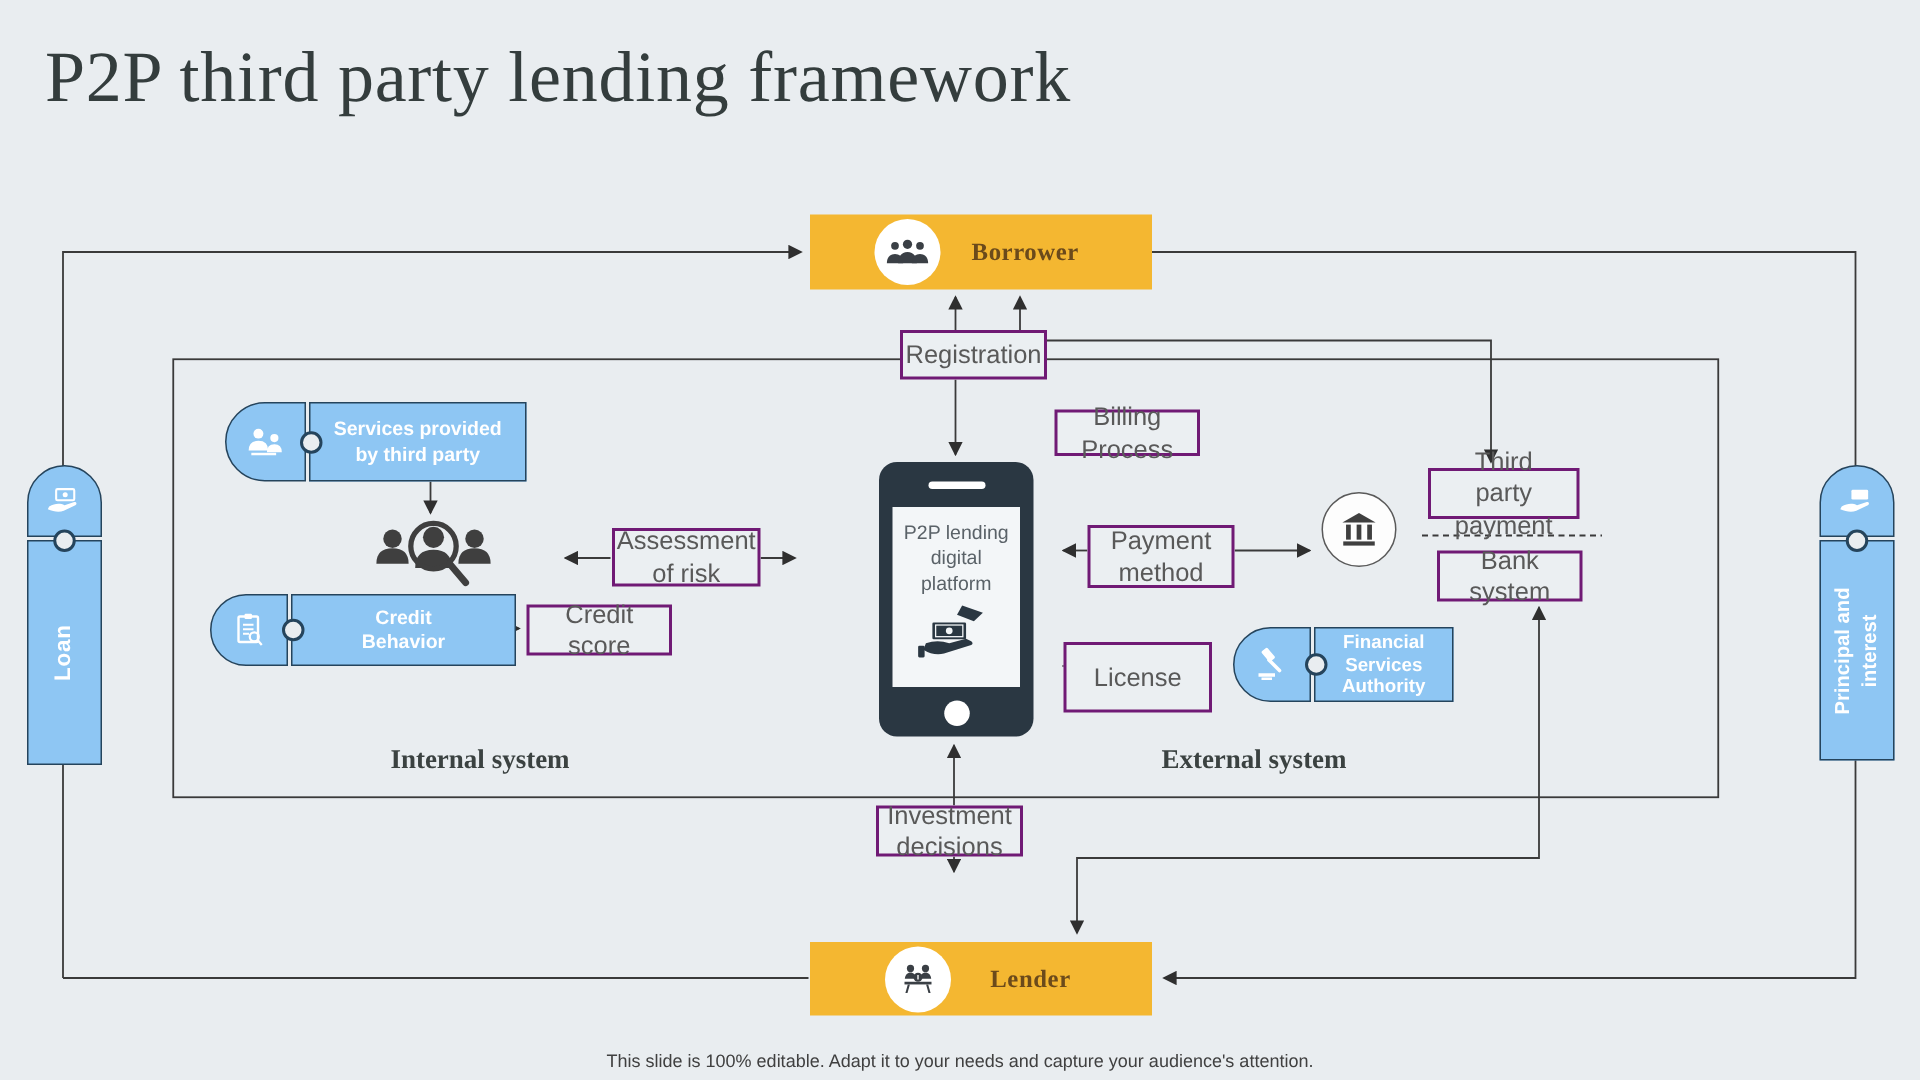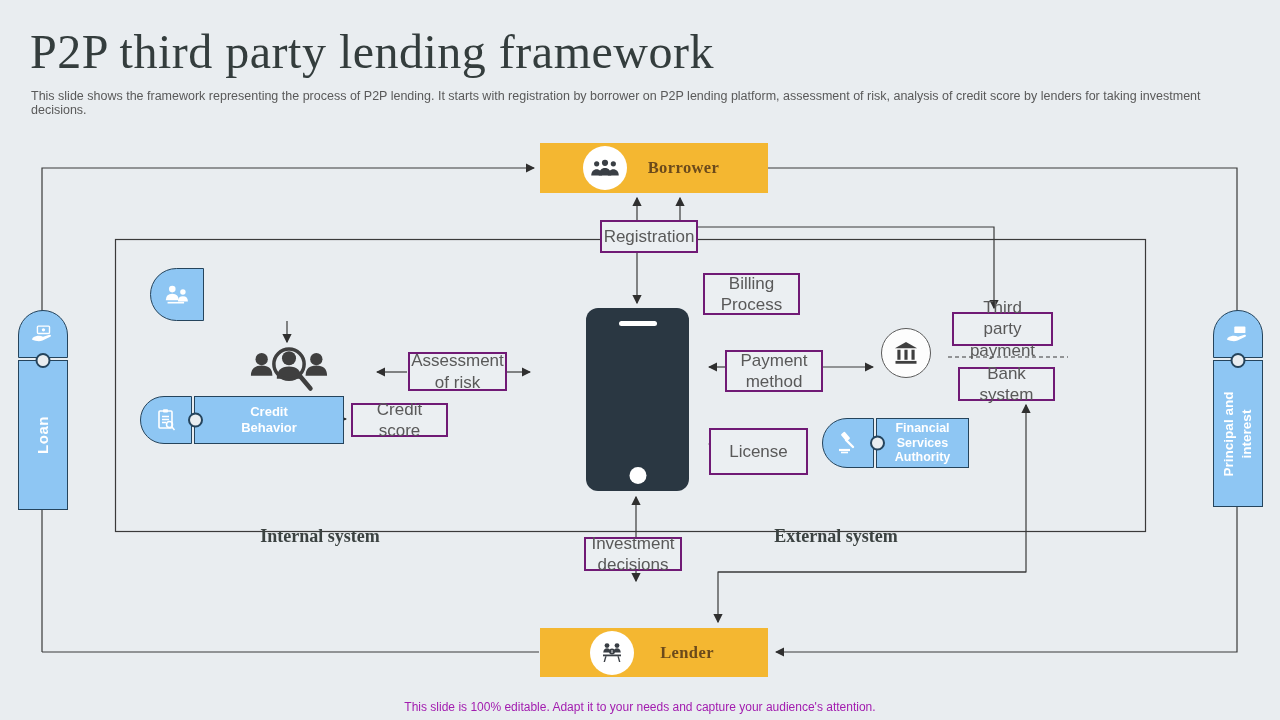--- a/index.html
+++ b/index.html
@@ -2,28 +2,28 @@
 <html><head>
 <meta charset="utf-8">
 <style>
   html,body{margin:0;padding:0;background:#cfd6da;}
   .slide{position:relative;width:1280px;height:720px;background:#e9edf0;overflow:hidden;
          font-family:"Liberation Sans",sans-serif;}
   .title{position:absolute;left:30px;top:24px;font-family:"Liberation Serif",serif;
          font-size:48px;color:#343d3d;font-weight:500;letter-spacing:.5px;}
   .subtitle{position:absolute;left:31px;top:89px;width:1190px;font-size:12.5px;color:#595959;}
   .footer{position:absolute;left:0;top:700px;width:1280px;text-align:center;
-          font-size:12px;color:#a21caf;}
+          font-size:12px;color:#404040;}
   svg.connectors{position:absolute;left:0;top:0;z-index:1;}
   .box{position:absolute;z-index:2;border:2px solid #701a75;background:#ebeff2;color:#595959;
        font-size:17px;line-height:1.25;display:flex;align-items:center;justify-content:center;
        text-align:center;padding:2px 8px;box-sizing:border-box;}
   .box.tight{padding:2px 17px;}
   .zone-label{position:absolute;z-index:2;font-family:"Liberation Serif",serif;font-weight:bold;
-       font-size:18px;color:#3b4241;text-align:center;width:180px;margin-top:30px;}
+       font-size:18px;color:#3b4241;text-align:center;width:180px;}
   .band{position:absolute;z-index:3;background:#f4b731;display:flex;align-items:center;box-sizing:border-box;}
   .band .badge{width:44px;height:44px;border-radius:50%;background:#fff;display:flex;
        align-items:center;justify-content:center;flex:0 0 auto;}
   .band .band-label{flex:1;text-align:center;font-family:"Liberation Serif",serif;font-weight:bold;
        font-size:16.5px;color:#6b4a1b;padding-right:28px;letter-spacing:.4px;}
   .pz-dome{position:absolute;z-index:2;background:#8ec6f3;border:1px solid #25445c;
        box-sizing:border-box;display:flex;align-items:center;justify-content:center;}
   .pz-rect{position:absolute;z-index:2;background:#8ec6f3;border:1px solid #25445c;color:#fff;
        font-weight:bold;font-size:13px;line-height:1.25;display:flex;align-items:center;
        justify-content:center;text-align:center;box-sizing:border-box;}
@@ -49,21 +49,20 @@
   .bank-circle{position:absolute;z-index:2;width:50px;height:50px;border-radius:50%;background:#fdfdfd;
        border:1px solid #5a5a5a;box-sizing:border-box;display:flex;align-items:center;justify-content:center;}
   .float-icon{position:absolute;z-index:2;}
 </style>
 </head>
 <body>
 
 <div class="slide">
 
   <div class="title">P2P third party lending framework</div>
-  <div class="subtitle">This slide shows the framework representing the process of P2P lending. It starts with registration by borrower on P2P lending platform, assessment of risk, analysis of credit score by lenders for taking investment decisions.</div>
 
   <svg class="connectors" width="1280" height="720">
     <defs>
       <marker id="arr" viewBox="0 0 8 8" refX="7" refY="4" markerWidth="8" markerHeight="8" orient="auto">
         <path d="M0 0 L8 4 L0 8 z" fill="#2f2f2f"></path>
       </marker>
     </defs>
     <g stroke="#3a3a3a" stroke-width="1.2" fill="none">
       <rect x="115.5" y="239.5" width="1030" height="292"></rect>
       <path d="M42 652 L42 168 L534 168" marker-end="url(#arr)"></path>
@@ -116,42 +115,59 @@
         <rect x="11.55" y="9" width="0.9" height="3" fill="#fff"></rect>
         <rect x="3" y="13.5" width="18" height="1.8"></rect>
         <path d="M5.2 15.3 L3.6 21 L5 21 L6.6 15.3z"></path>
         <path d="M18.8 15.3 L20.4 21 L19 21 L17.4 15.3z"></path>
       </svg>
     </div>
     <div class="band-label">Lender</div>
   </div>
 
   <div class="box" style="left:600px;top:220px;width:98px;height:33px;">Registration</div>
-  <div class="box" style="left:703px;top:273px;width:97px;height:42px;">Billing Process</div>
+  <div class="box" style="left:703px;top:273px;width:97px;height:31px;">Billing Process</div>
   <div class="box" style="left:408px;top:352px;width:99px;height:39px;">Assessment of risk</div>
   <div class="box tight" style="left:351px;top:403px;width:97px;height:34px;">Credit score</div>
   <div class="box" style="left:725px;top:350px;width:98px;height:42px;">Payment method</div>
   <div class="box" style="left:709px;top:428px;width:99px;height:47px;">License</div>
   <div class="box" style="left:952px;top:312px;width:101px;height:34px;">Third party payment</div>
   <div class="box" style="left:958px;top:367px;width:97px;height:34px;">Bank system</div>
   <div class="box" style="left:584px;top:537px;width:98px;height:34px;">Investment decisions</div>
 
   <div class="phone" style="left:586px;top:308px;width:103px;height:183px;">
     <div class="speaker"></div>
+    <div class="screen">
+      <div class="screen-label">P2P lending digital platform</div>
+      <svg width="56" height="38" viewBox="0 0 64 44" style="margin-top:4px;">
+        <g fill="#2a3742">
+          <path d="M36 2 L52 7.5 L45 14 L32 9 z"></path>
+          <rect x="13" y="15" width="26" height="13" rx="1"></rect>
+          <path d="M6 36 q8 5 16 3 l21-6.5 q2-1.2 0-3 l-4-2 -13 3.5 q-9-3 -18 0 z"></path>
+          <rect x="2" y="33" width="5" height="9" rx="1"></rect>
+        </g>
+        <rect x="15.5" y="17" width="21" height="9" fill="none" stroke="#f3f6f8" stroke-width="1"></rect>
+        <circle cx="26" cy="21.5" r="2.6" fill="#f3f6f8"></circle>
+      </svg>
+    </div>
     <div class="home"></div>
   </div>
 
   <div class="pz-dome" style="left:150px;top:268px;width:54px;height:53px;border-radius:27px 0 0 27px;">
     <svg width="26" height="22" viewBox="0 0 22 18" fill="#fff">
       <circle cx="7" cy="4" r="2.8"></circle>
         <path d="M1.5 13.5q0-5.5 5.5-5.5t5.5 5.5z"></path>
       <circle cx="16" cy="6.5" r="2.3"></circle>
         <path d="M11.8 14.5q0-4.5 4.2-4.5t4.2 4.5z"></path>
       <path d="M3 15.5h14" stroke="#fff" stroke-width="1.4"></path>
     </svg>
+  </div>
+  <div class="pz-rect" style="left:206px;top:268px;width:145px;height:53px;padding:0 10px;">
+    <div class="socket" style="left:-7px;top:50%;transform:translateY(-50%);"></div>
+    <span>Services provided by third party</span>
   </div>
 
   <div class="pz-dome" style="left:140px;top:396px;width:52px;height:48px;border-radius:24px 0 0 24px;">
     <svg width="22" height="24" viewBox="0 0 22 24">
       <rect x="4" y="3" width="13" height="17" rx="1" fill="none" stroke="#fff" stroke-width="1.6"></rect>
       <rect x="8" y="1.2" width="5" height="3.4" rx="0.8" fill="#fff"></rect>
       <path d="M7 8.5h7M7 11.5h7M7 14.5h4" stroke="#fff" stroke-width="1.3"></path>
       <circle cx="14.5" cy="16.5" r="3" fill="none" stroke="#fff" stroke-width="1.5"></circle>
       <path d="M16.8 18.8 L19.5 22" stroke="#fff" stroke-width="1.5"></path>
     </svg>

